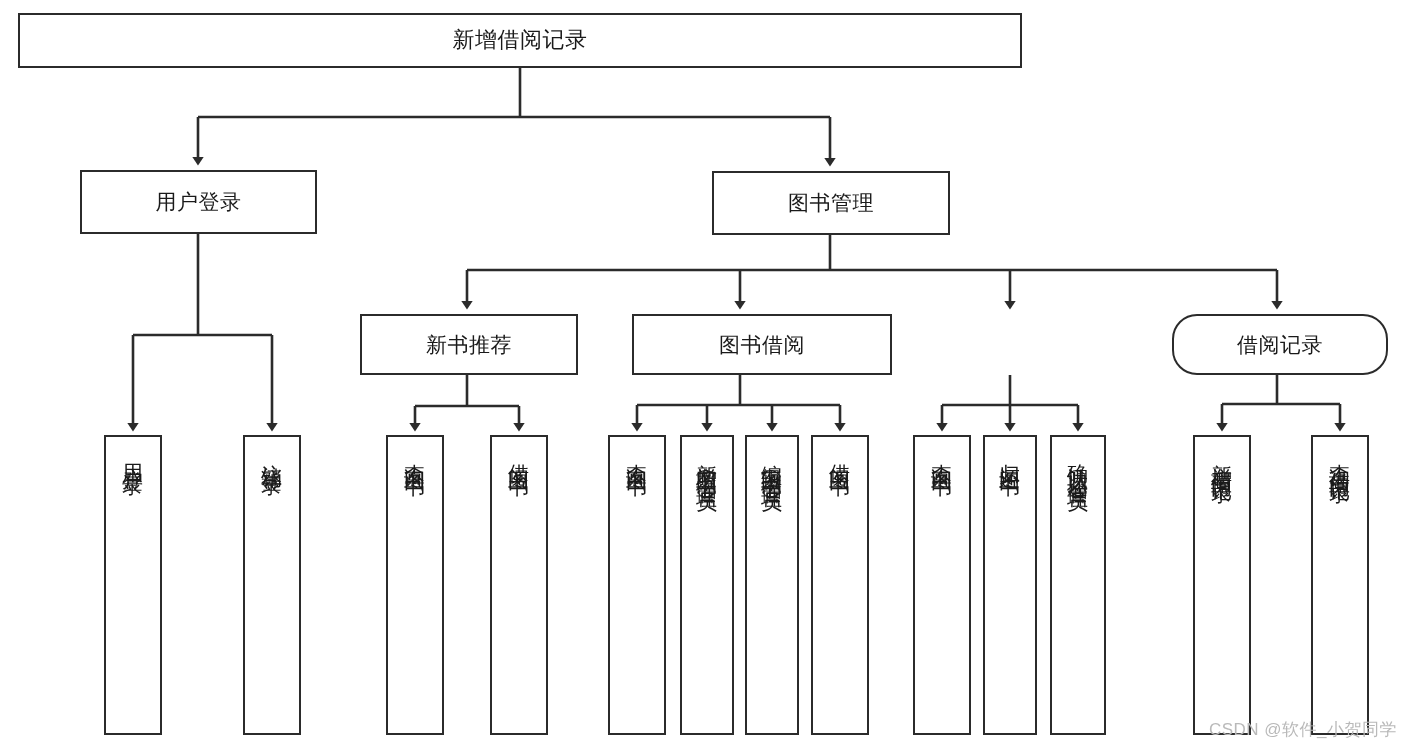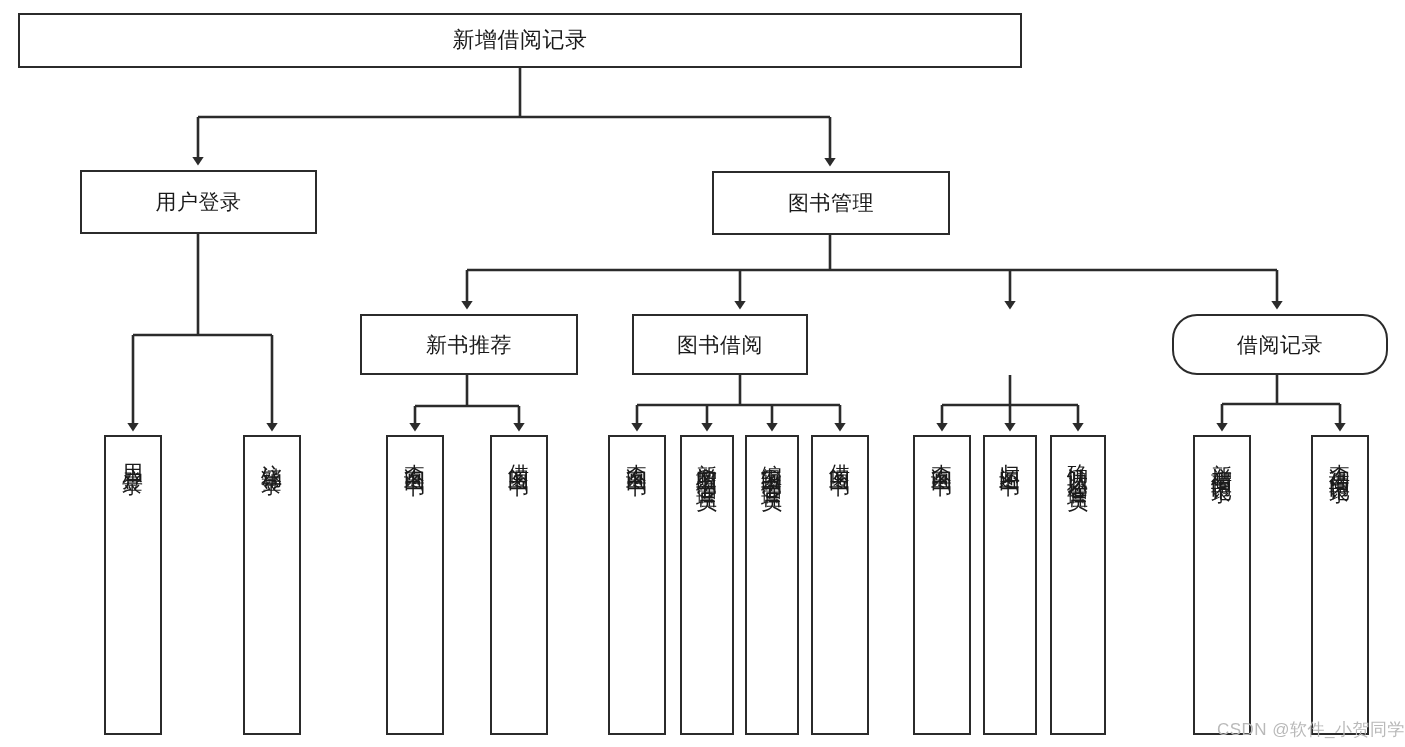--- a/index.html
+++ b/index.html
@@ -51,21 +51,21 @@
   .node.leaf .node-label {
     writing-mode: vertical-rl;
     text-orientation: upright;
     white-space: nowrap;
     font-size: 21px;
     letter-spacing: 4px;
     line-height: 1;
   }
   .watermark {
     position: absolute;
-    right: 0;
+    right: 8px;
     bottom: 6px;
     font-size: 17px;
     color: #b9b9b9;
     letter-spacing: 0.5px;
     z-index: 5;
     white-space: nowrap;
   }
 </style>
 </head>
 <body>
@@ -129,21 +129,21 @@
   <div class="node" style="left:80px; top:170px; width:237px; height:64px;">
     <span class="node-label">用户登录</span>
   </div>
   <div class="node" style="left:360px; top:314px; width:218px; height:61px;">
     <span class="node-label">新书推荐</span>
   </div>
 
   <div class="node" style="left:712px; top:171px; width:238px; height:64px;">
     <span class="node-label">图书管理</span>
   </div>
-  <div class="node" style="left:632px; top:314px; width:176px; height:61px;justify-content:center;">
+  <div class="node" style="left:632px; top:314px; width:260px; height:61px;justify-content:center;">
     <span class="node-label">图书借阅</span>
   </div>
   <div class="node" style="left:1172px; top:314px; width:216px; height:61px;border-radius:25px;">
     <span class="node-label">借阅记录</span>
   </div>
 
   <div class="node leaf" style="left:104px; top:435px; width:58px; height:300px;">
     <span class="node-label">用户登录</span>
   </div>
   <div class="node leaf" style="left:243px; top:435px; width:58px; height:300px;">

